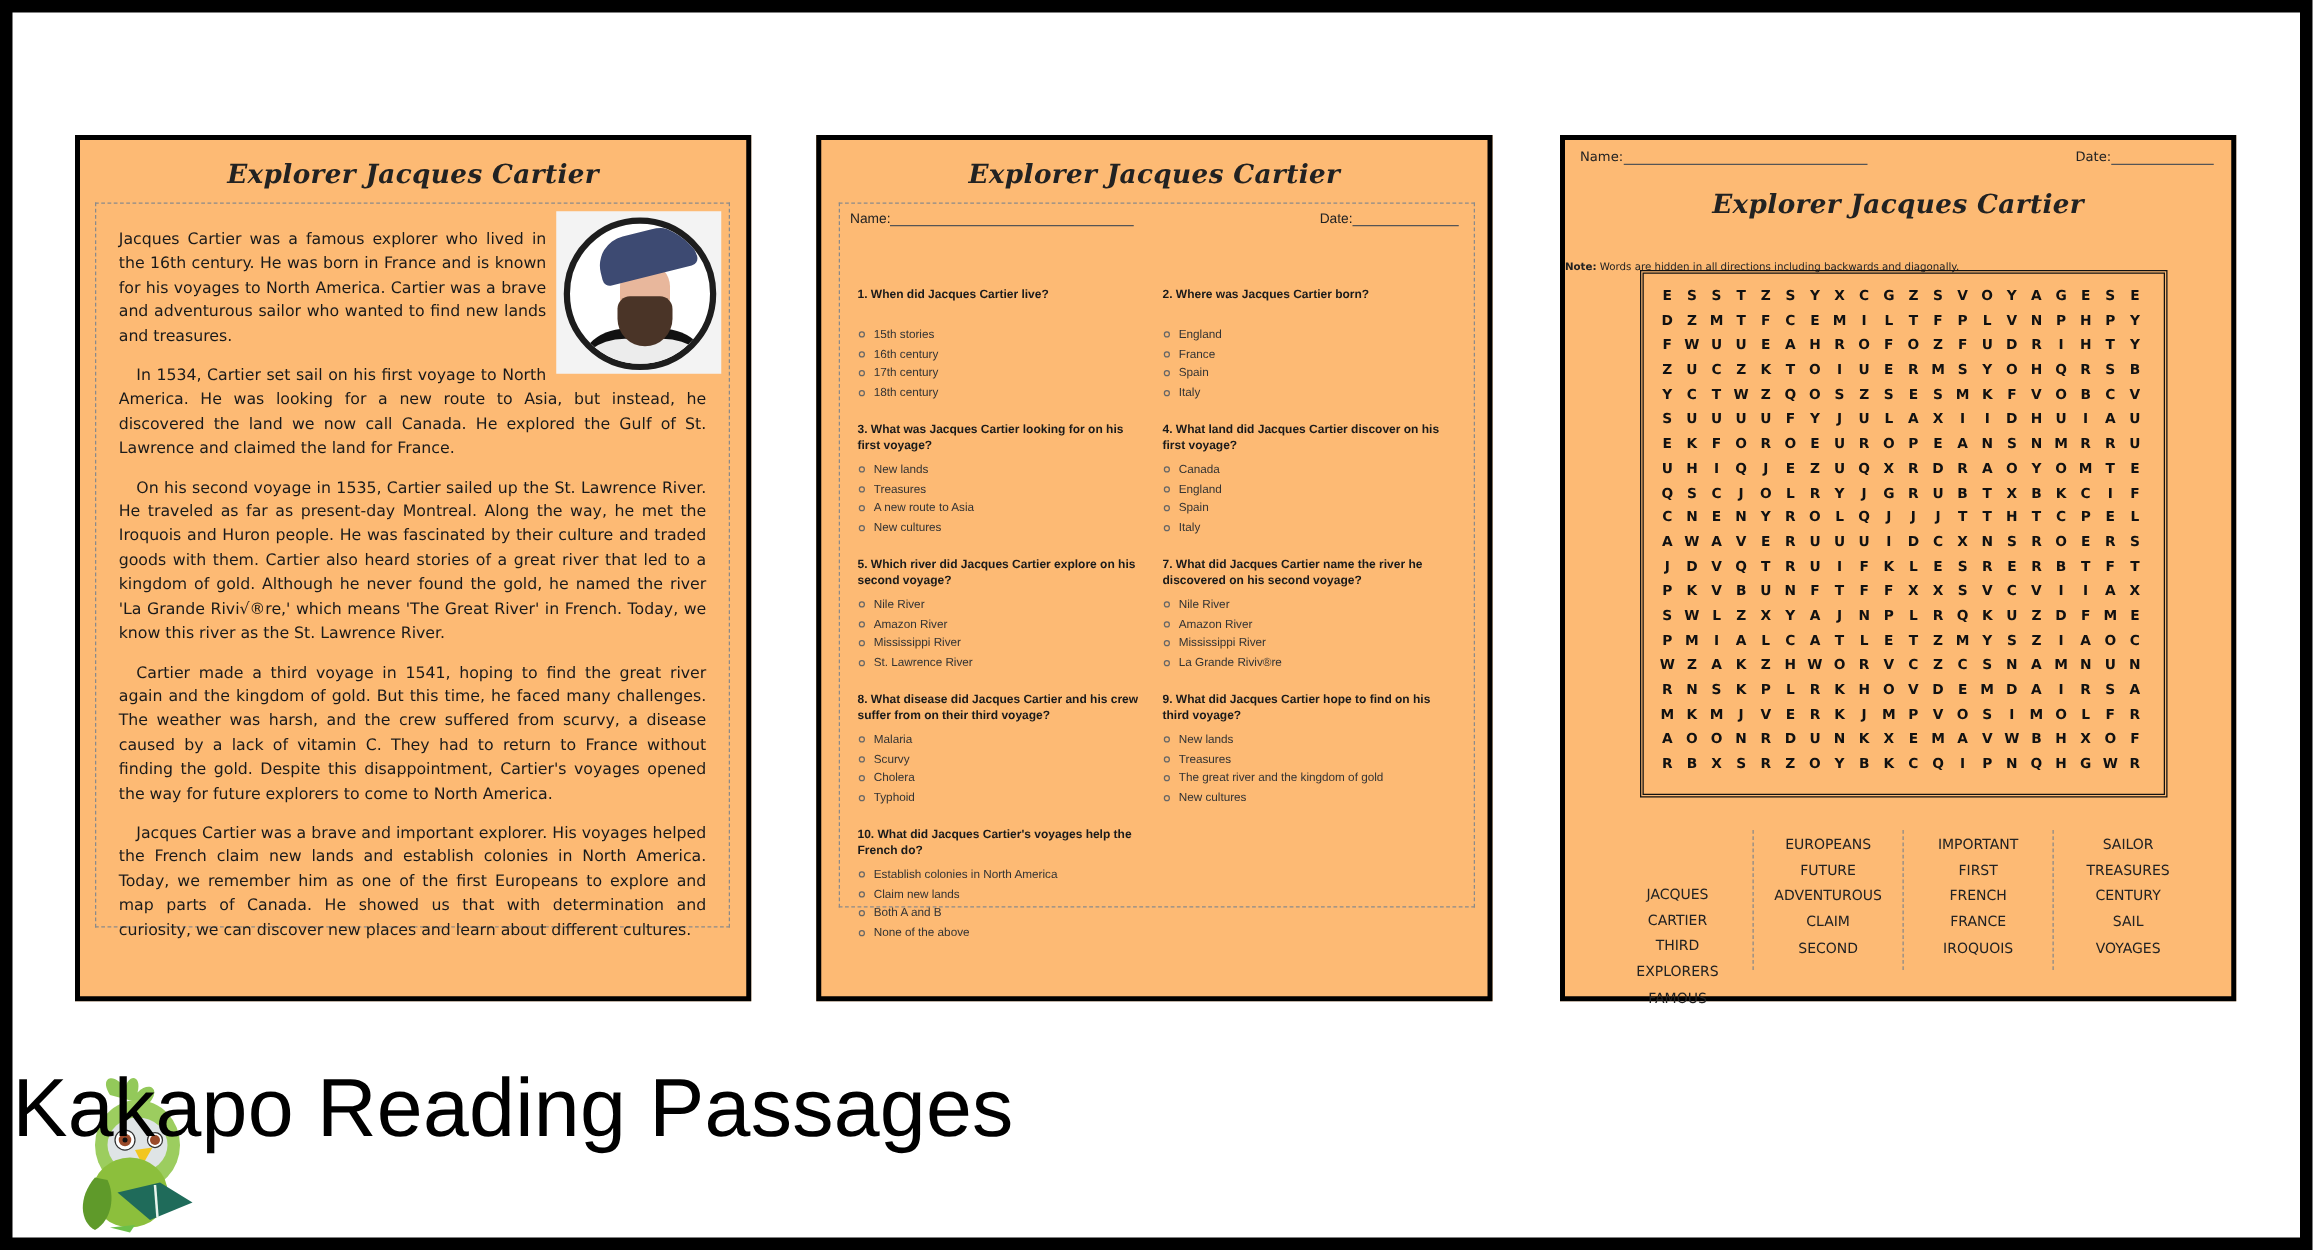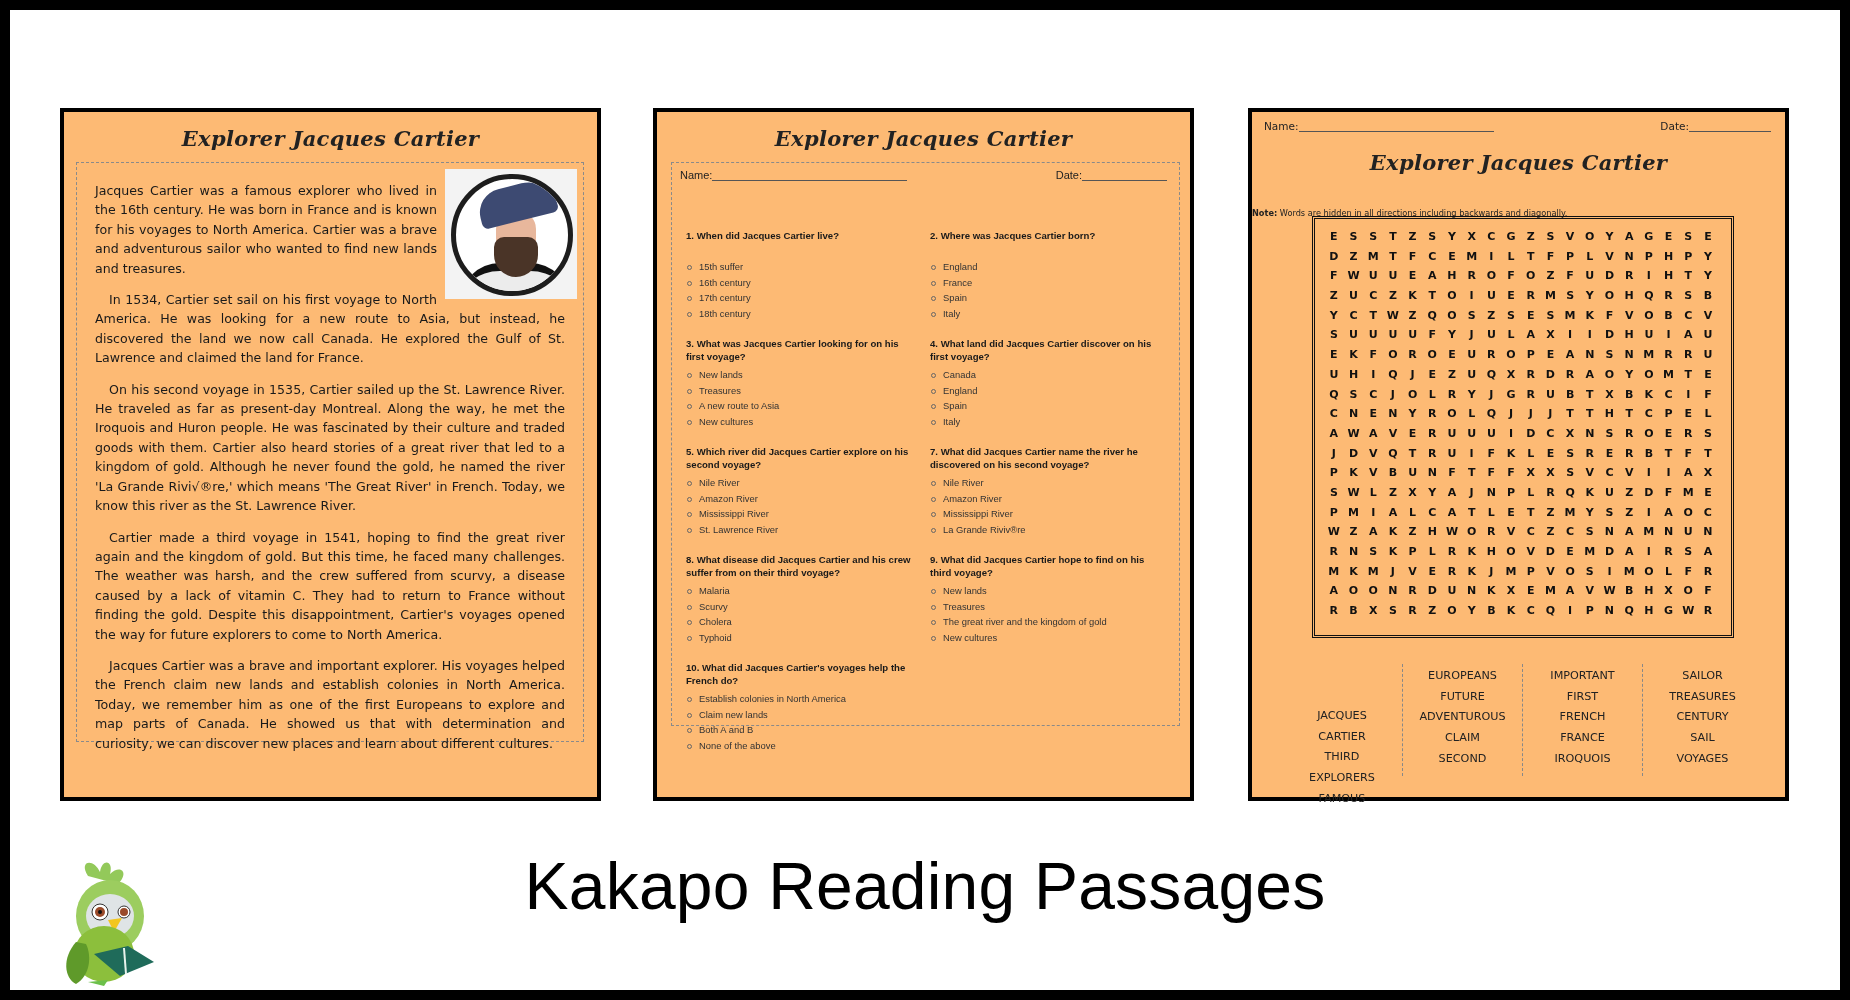--- a/index.html
+++ b/index.html
@@ -39,21 +39,21 @@
   .p3 .script-title{top:38px;}
   .note{position:absolute;left:0;right:0;top:96px;text-align:left;font-family:"DejaVu Sans",sans-serif;font-size:8.2px;color:#222;}
   .note b{font-weight:bold;}
   .ws-box{position:absolute;left:60px;top:104px;width:416px;height:416px;border:3px double #111;border-width:3px;}
   .ws-grid{position:absolute;left:9px;top:8px;display:grid;grid-template-columns:repeat(20,19.7px);grid-auto-rows:19.7px;}
   .ws-grid span{font-family:"DejaVu Sans",sans-serif;font-weight:bold;font-size:11px;text-align:center;line-height:19.7px;color:#111;}
   .wl{position:absolute;left:30px;top:560px;width:480px;height:110px;display:grid;grid-template-columns:repeat(4,1fr);}
   .wl .col{text-align:center;font-family:"DejaVu Sans",sans-serif;font-size:11.2px;line-height:20.7px;color:#222;border-left:1px dashed #888;padding-top:2px;height:110px;margin-top:-8px;}
   .wl .col:first-child{border-left:none;margin-top:32px;}
   
-  .brand-title{position:absolute;left:0;right:0;top:838px;text-align:center;font-family:"Liberation Sans",sans-serif;font-size:66px;color:#000;letter-spacing:0.2px;}
+  .brand-title{position:absolute;left:0;right:0;top:838px;font-family:"Liberation Sans",sans-serif;font-size:66px;color:#000;letter-spacing:0.2px;}
   .logo{position:absolute;left:38px;top:848px;width:124px;height:130px;}
 </style>
 </head>
 <body>
 
 <div class="canvas">
 
   <div class="page p1">
     <div class="script-title">Explorer Jacques Cartier</div>
     <div class="dash-box">
@@ -79,21 +79,21 @@
     <div class="script-title">Explorer Jacques Cartier</div>
     <div class="dash-box">
       <div class="nd-row">
         <span class="name"><span>Name:</span><span class="blank" style="width:195px"></span></span>
         <span class="date"><span>Date:</span><span class="blank" style="width:85px"></span></span>
       </div>
       <div class="qgrid">
         <div class="q">
           <div class="qt">1. When did Jacques Cartier live?</div>
           <ul>
-              <li>15th suffer</li>
+              <li>15th stories</li>
               <li>16th century</li>
               <li>17th century</li>
               <li>18th century</li>
             </ul>
         </div>
         <div class="q">
           <div class="qt">2. Where was Jacques Cartier born?</div>
           <ul>
               <li>England</li>
               <li>France</li>

